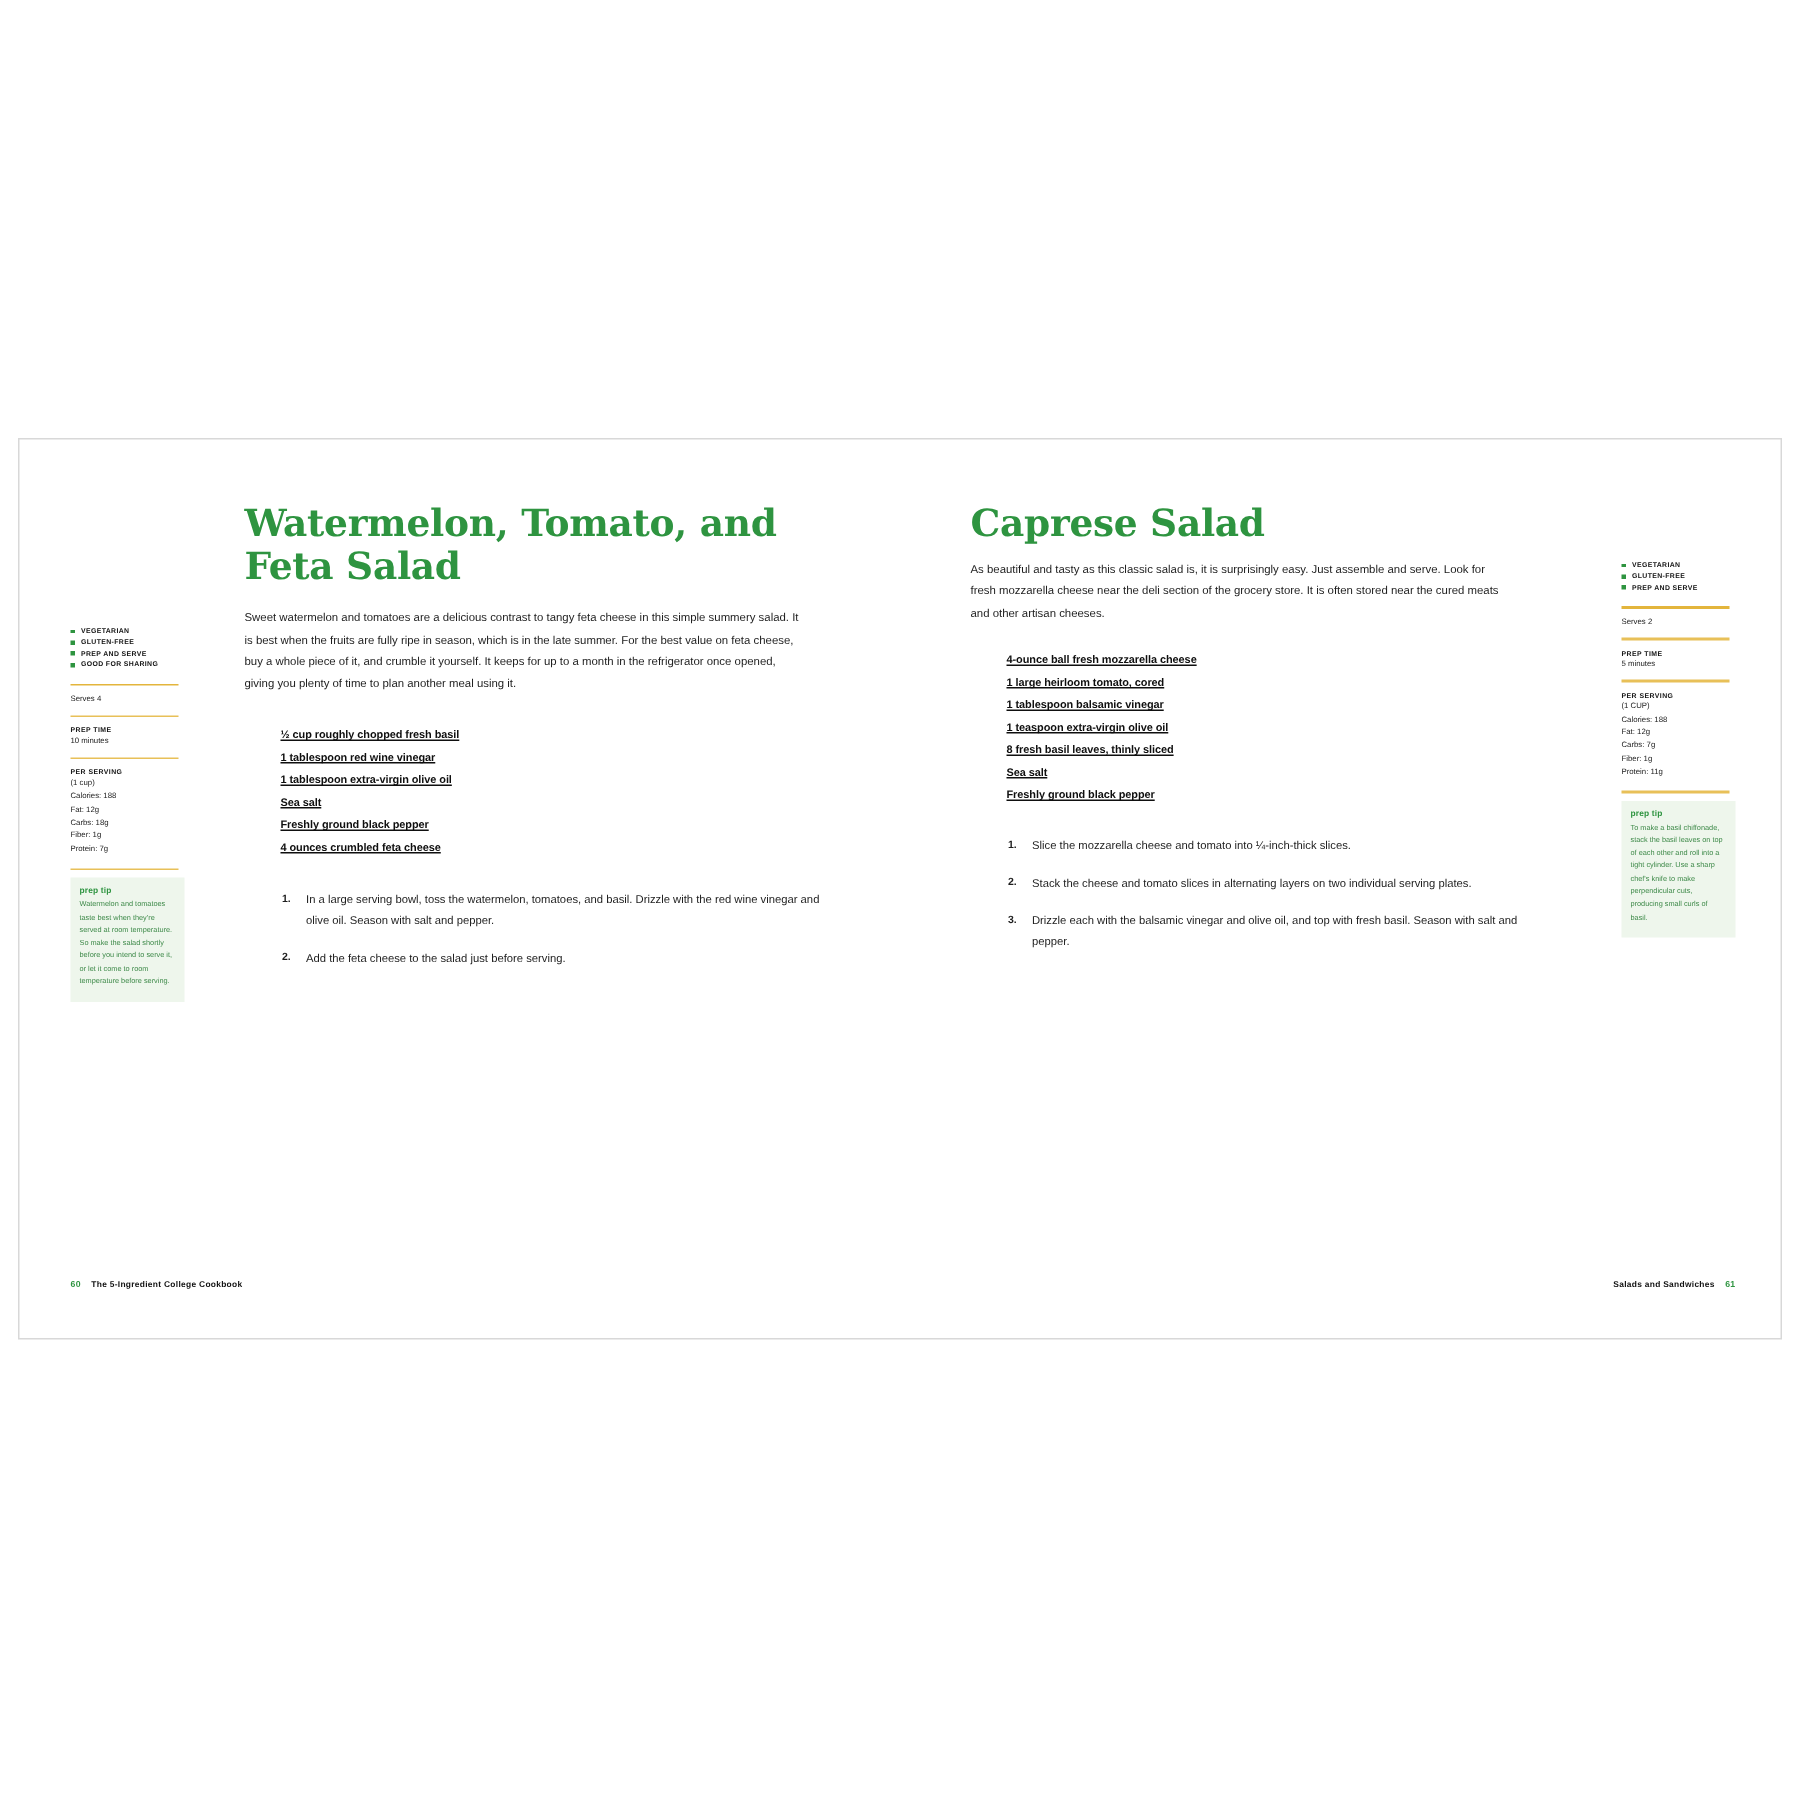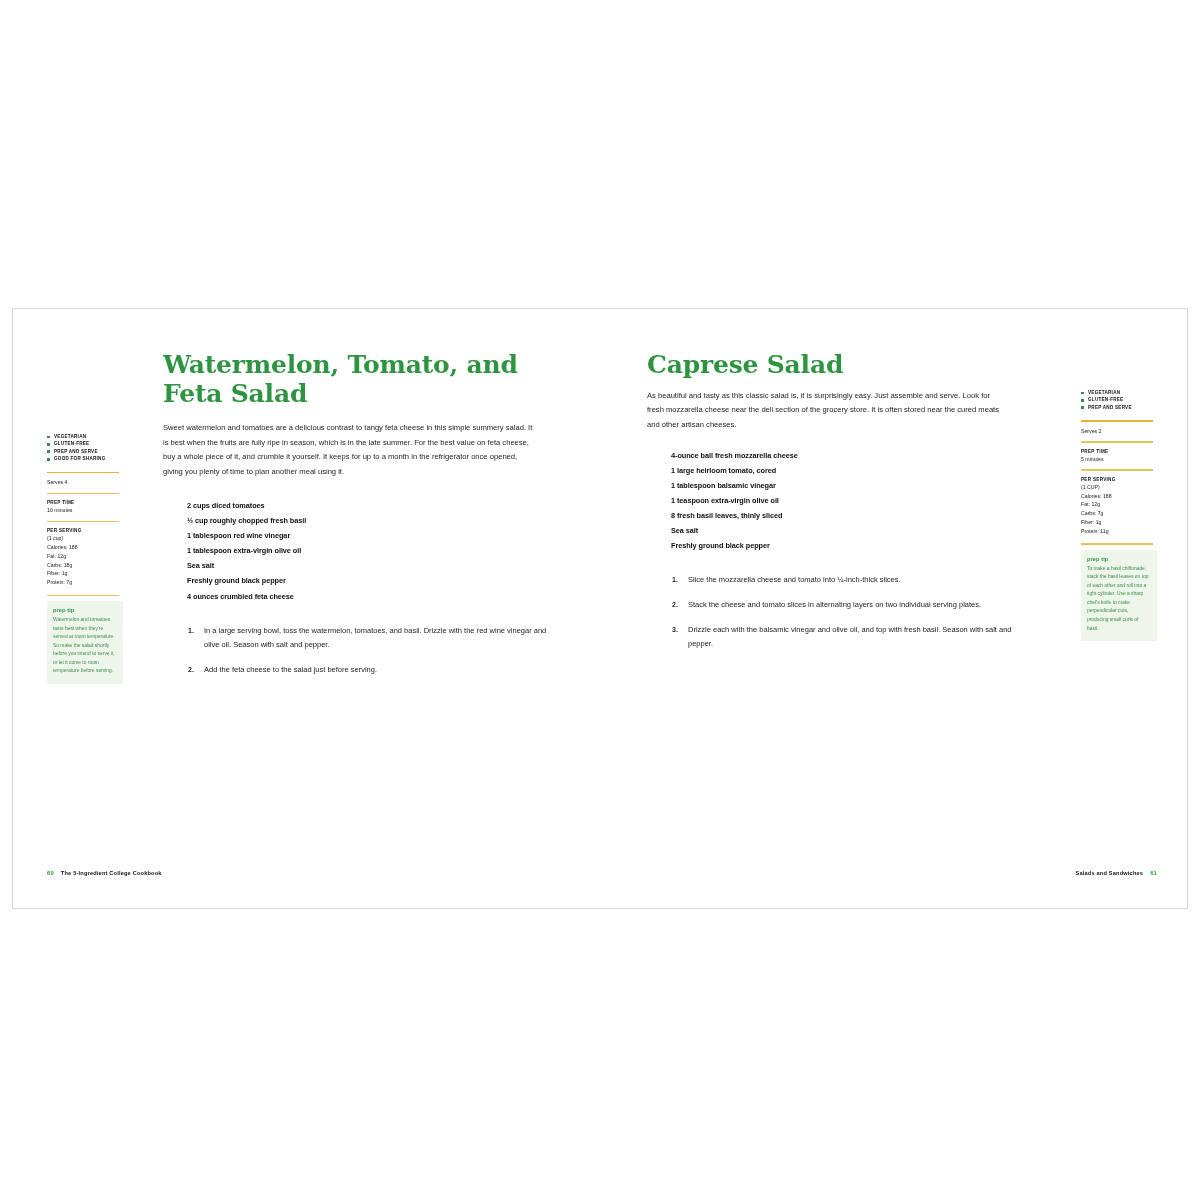--- a/index.html
+++ b/index.html
@@ -12,21 +12,21 @@
     height: 1200px;
     font-family: "Liberation Sans", sans-serif;
     position: relative;
     overflow: hidden;
   }
 
   
   .spread {
     position: absolute;
     left: 12px;
-    top: 308px;
+    top: 292px;
     width: 1176px;
     height: 601px;
     background: #ffffff;
     border: 1px solid #d8d8d8;
     box-sizing: border-box;
     display: flex;
   }
 
   .page {
     position: relative;
@@ -151,20 +151,21 @@
     list-style: none;
     margin: 0 0 20px 0;
     padding: 0 0 0 24px;
   }
   .ingredients li {
     font-size: 7.3px;
     font-weight: bold;
     color: #0f0f0f;
     line-height: 2.06;
     letter-spacing: -0.05px;
+    text-decoration: underline;
   }
 
   .steps {
     list-style: none;
     margin: 17px;
     padding: 0;
     counter-reset: stepnum;
   }
   .steps li {
     position: relative;
@@ -249,21 +250,20 @@
           <div class="prep-tip-body">Watermelon and tomatoes taste best when they're served at room temperature. So make the salad shortly before you intend to serve it, or let it come to room temperature before serving.</div>
         </div>
 
       </div>
 
       <div class="main">
         <h1 class="recipe-title">Watermelon, Tomato, and Feta Salad</h1>
         <p class="intro">Sweet watermelon and tomatoes are a delicious contrast to tangy feta cheese in this simple summery salad. It is best when the fruits are fully ripe in season, which is in the late summer. For the best value on feta cheese, buy a whole piece of it, and crumble it yourself. It keeps for up to a month in the refrigerator once opened, giving you plenty of time to plan another meal using it.</p>
 
         <ul class="ingredients">
-          <li>2 cups diced tomatoes</li>
           <li>½ cup roughly chopped fresh basil</li>
           <li>1 tablespoon red wine vinegar</li>
           <li>1 tablespoon extra-virgin olive oil</li>
           <li>Sea salt</li>
           <li>Freshly ground black pepper</li>
           <li>4 ounces crumbled feta cheese</li>
         </ul>
 
         <ol class="steps">
           <li>In a large serving bowl, toss the watermelon, tomatoes, and basil. Drizzle with the red wine vinegar and olive oil. Season with salt and pepper.</li>

